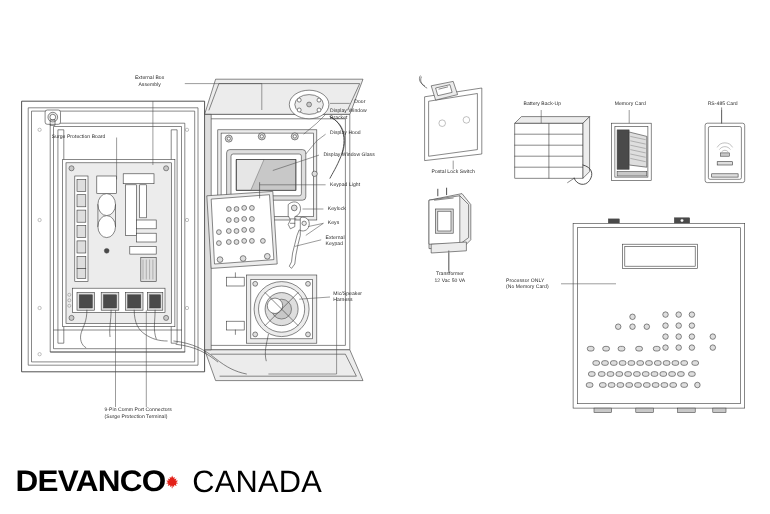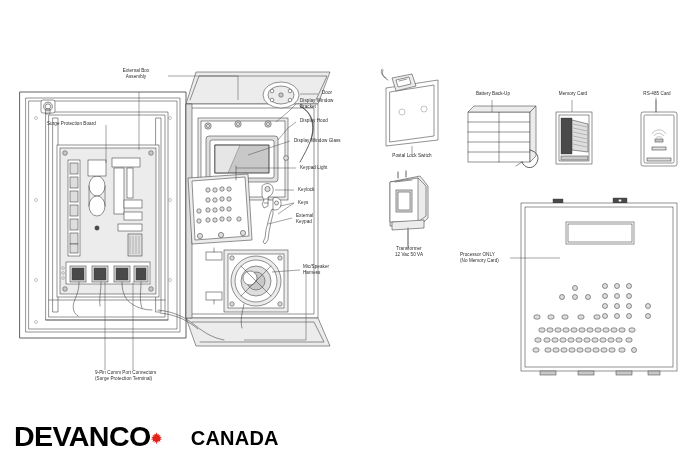--- a/index.html
+++ b/index.html
@@ -33,26 +33,26 @@
     font-weight:bold;
     font-size:27px;
     letter-spacing:-0.6px;
     color:#000000;
     line-height:27px;
     transform:scaleX(1.06);
     transform-origin:left center;
   }
   #logo .word2{
     font-family:"Liberation Sans","DejaVu Sans",sans-serif;
-    font-weight:bold;
-    font-size:20px;
+    font-weight:normal;
+    font-size:28px;
     letter-spacing:0.2px;
     color:#000000;
     line-height:22px;
-    margin-left:28px;
+    margin-left:12px;
   }
   #logo .leaf{
     margin-left:7px;width:13px;height:14px;display:block;
   }
 </style>
 </head>
 <body>
 
 <div id="sheet">
 

